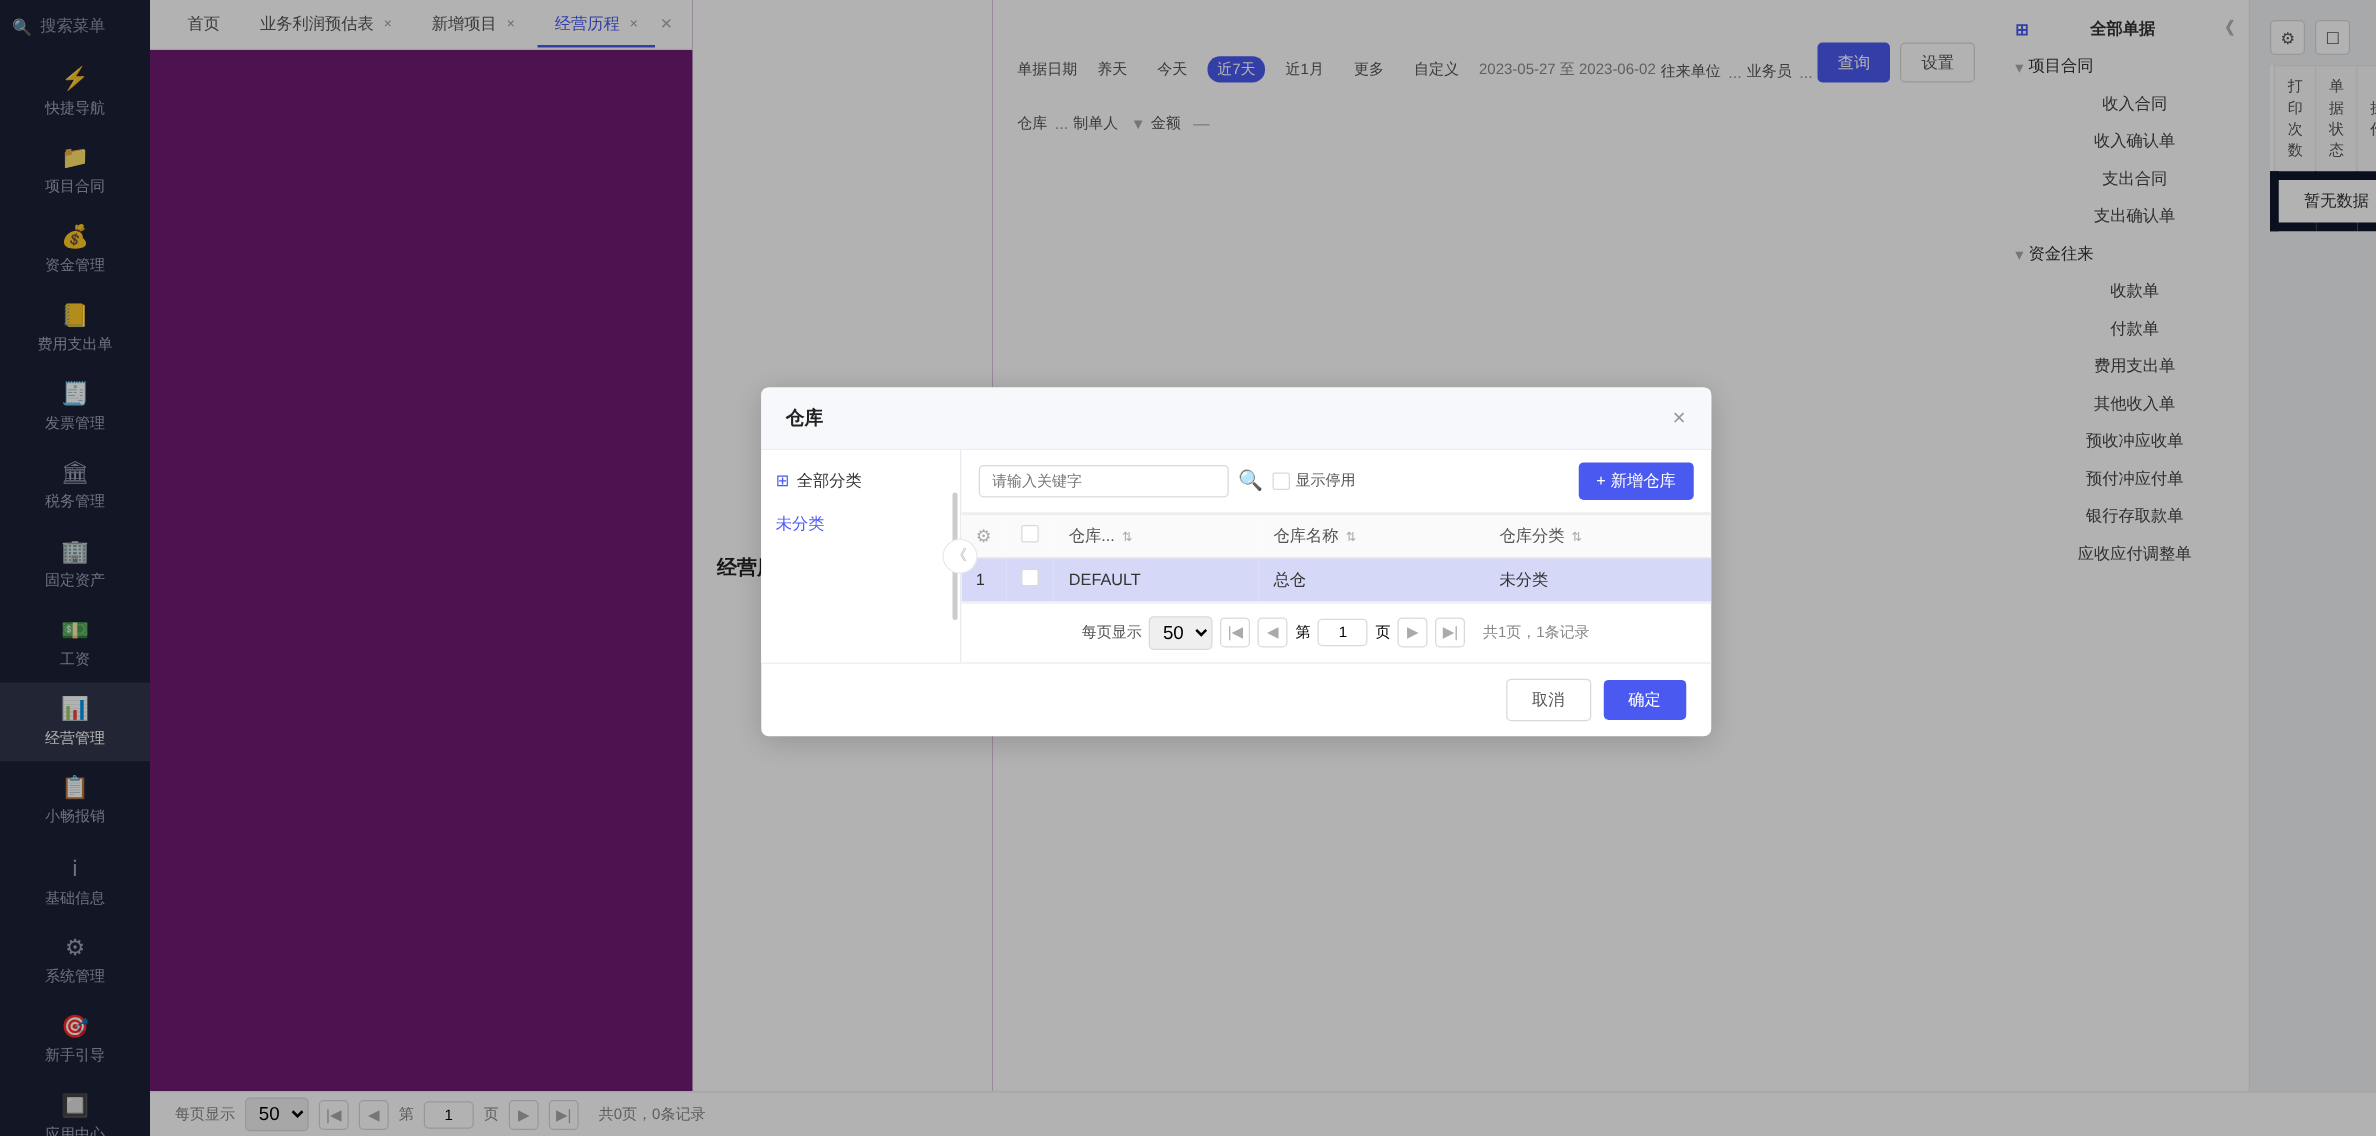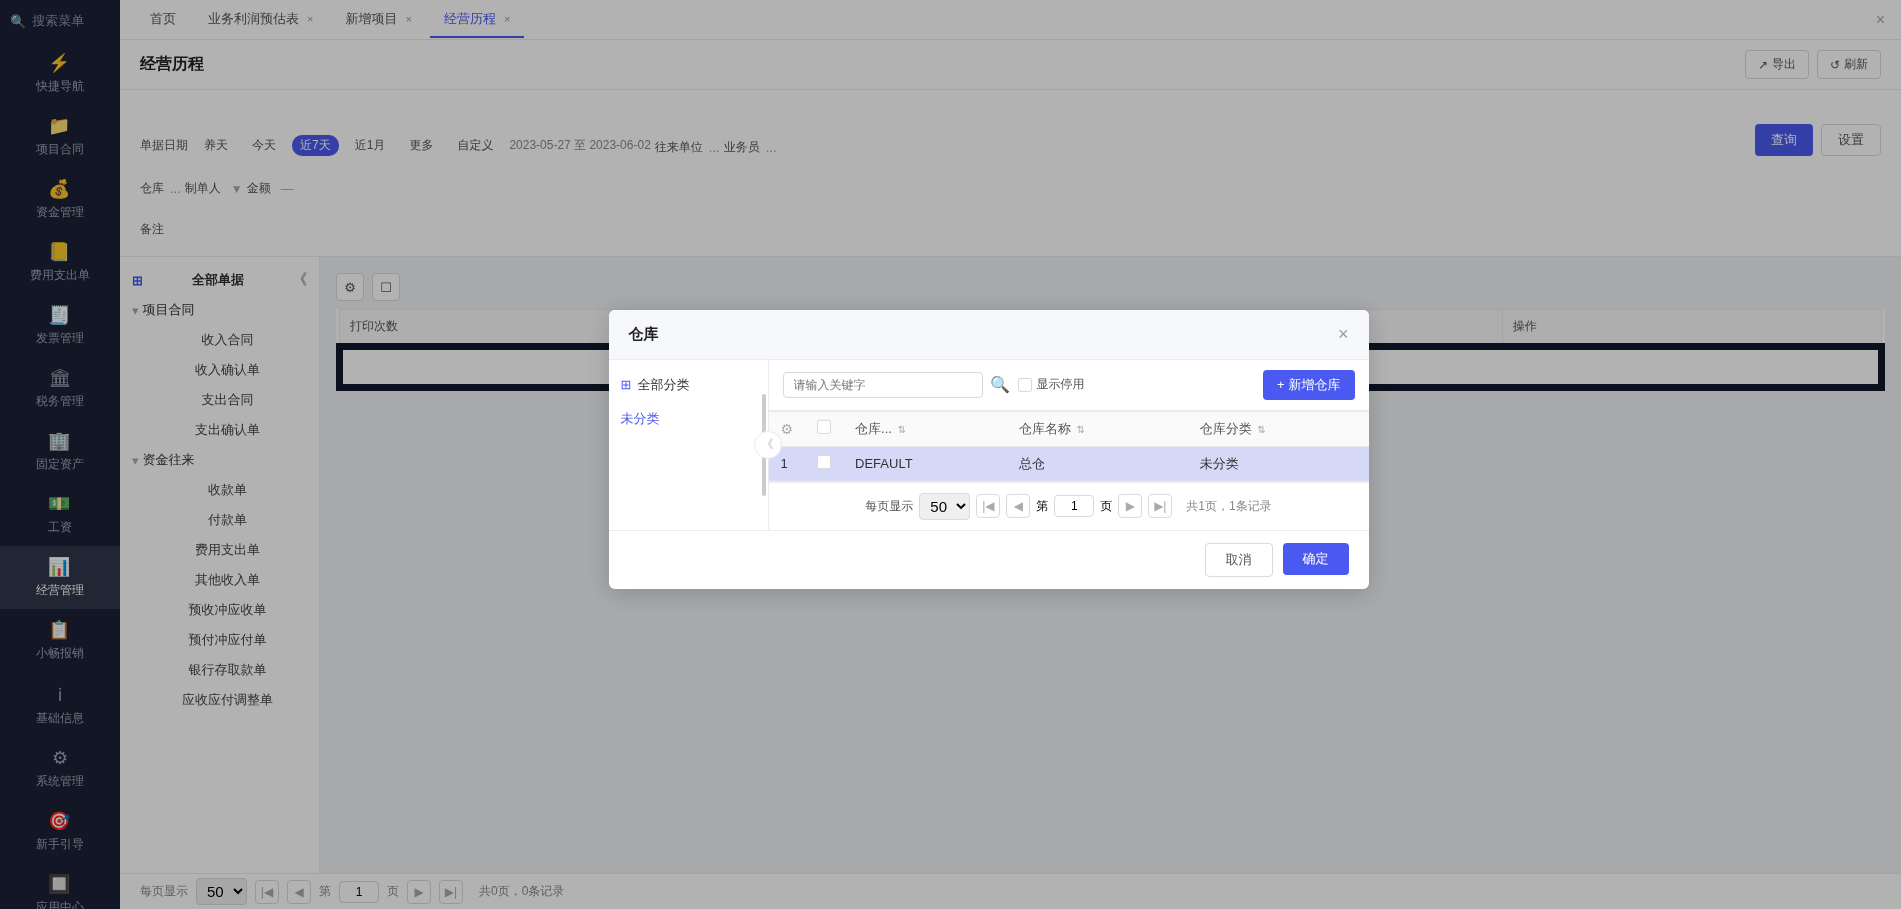--- a/index.html
+++ b/index.html
@@ -16,22 +16,22 @@
     }
     .sidebar-item {
       display: flex; flex-direction: column; align-items: center; padding: 10px 5px;
       cursor: pointer; color: #9aa3b5; font-size: 12px; gap: 4px;
     }
     .sidebar-item.active { color: #fff; background: rgba(255,255,255,0.1); }
     .sidebar-item .icon { font-size: 18px; }
 
     
     .main-area {
-      margin-left: 120px; height: 100%; display: flex; flex-direction: column;
-      background: #737373;
+      margin-left: 120px; height: 100%; display: flex; flex-direction: row;
+      background: #701a75;
     }
 
     
     .tab-bar {
       background: #fff; display: flex; align-items: center; padding: 0 16px;
       border-bottom: 1px solid #e8eaed; height: 40px; gap: 4px;
     }
     .tab {
       padding: 8px 14px; font-size: 13px; color: #555; cursor: pointer;
       border-bottom: 2px solid transparent; display: flex; align-items: center; gap: 4px;
@@ -229,21 +229,21 @@
     }
     .pagination-btn:disabled { color: #ddd; cursor: not-allowed; }
     .pagination-input {
       width: 40px; border: 1px solid #d9d9d9; border-radius: 4px;
       padding: 3px 6px; text-align: center; font-size: 12px;
     }
     .pagination-total { color: #888; margin-left: 8px; }
 
     
     .dialog-footer {
-      display: flex; align-items: flex-start; justify-content: flex-end;
+      display: flex; align-items: center; justify-content: flex-end;
       padding: 12px 20px; gap: 10px; border-top: 1px solid #e8eaed;
     }
     .cancel-btn {
       border: 1px solid #d9d9d9; background: #fff; color: #555;
       border-radius: 4px; padding: 7px 20px; cursor: pointer; font-size: 13px;
     }
     .confirm-btn {
       background: #4a5af0; color: #fff; border: none; border-radius: 4px;
       padding: 7px 20px; cursor: pointer; font-size: 13px;
     }
@@ -399,25 +399,20 @@
         <span class="filter-label">仓库</span>
         <span class="filter-dots">...</span>
       </div>
       <div class="filter-field">
         <span class="filter-label">制单人</span>
         <span style="color:#aaa; font-size:12px; margin-left:4px;">▼</span>
       </div>
       <div class="filter-field">
         <span class="filter-label">金额</span>
         <span style="color:#aaa; margin-left:4px;">—</span>
-      </div>
-    </div>
-    <div class="filter-row">
-      <div class="filter-field">
-        <span class="filter-label">备注</span>
       </div>
     </div>
   </div>
 
   <div class="content-area">
 
     <div class="left-panel">
       <div class="left-panel-header">
         <span style="color:#4a5af0;">⊞</span>
         <span>全部单据</span>

